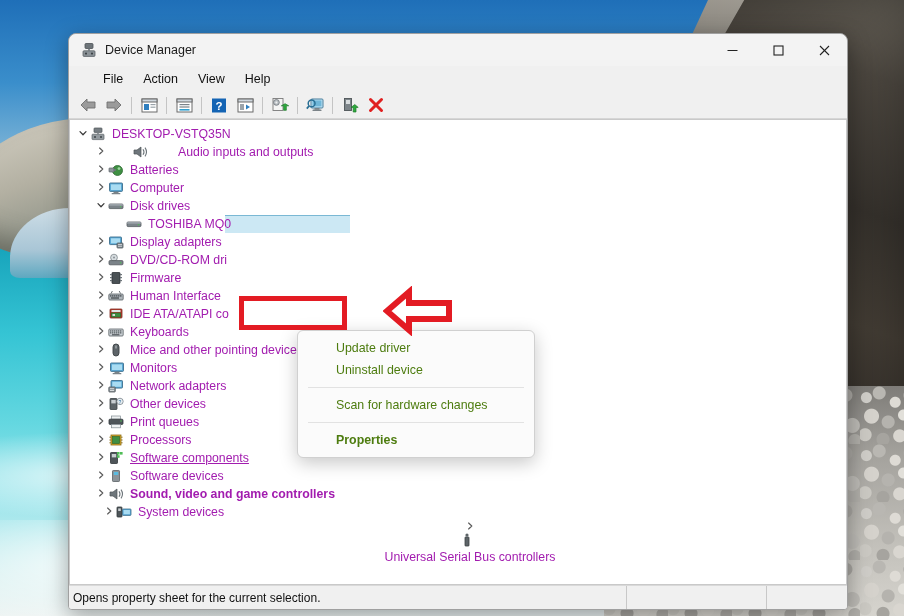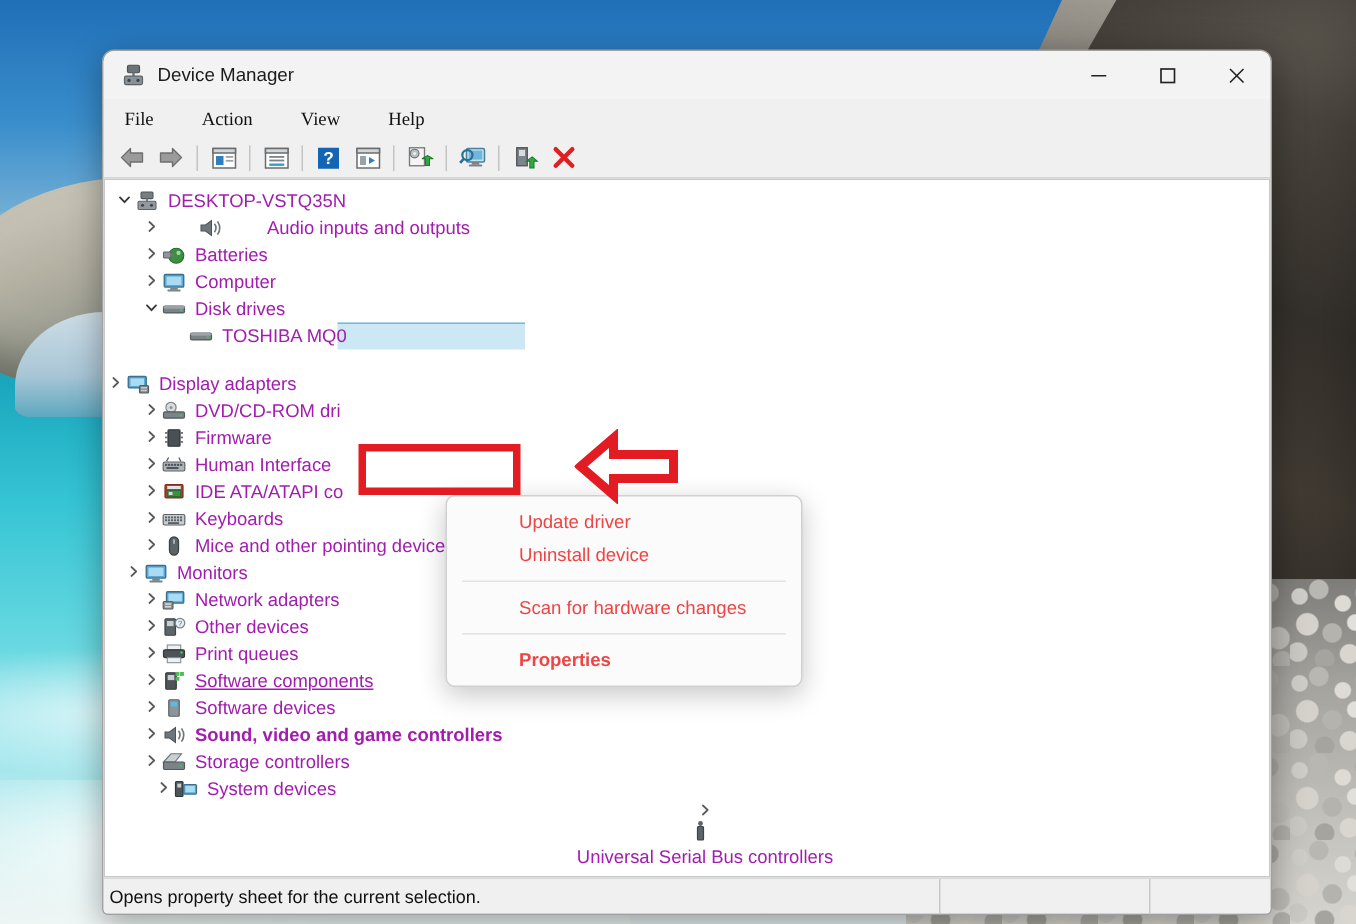--- a/index.html
+++ b/index.html
@@ -87,21 +87,21 @@
   #titlebar { height:32px; background:#f3f3f3; display:flex; align-items:center;
               border-radius:7px 7px 0 0; flex:none; }
   #app-icon { width:16px; height:16px; margin-left:12px; margin-right:8px; position:relative; flex:none;}
   #title-text { font-size:12.5px; color:#1b1b1b; flex:1; }
   .wbtn { width:46px; height:32px; display:flex; align-items:center; justify-content:center;
           font-size:12px; color:#1b1b1b; }
   .wbtn:last-child { border-radius:0 7px 0 0; }
 
   
   #menubar { height:26px; background:#f0f0f0; display:flex; align-items:center;
-             padding-left:4px; gap:12px; flex:none;font-family:Liberation Serif, serif; }
+             padding-left:24px; gap:0; flex:none; }
   .menuitem { font-size:12.5px; color:#111; padding:3px 10px; }
 
   
   #toolbar { height:27px; background:#f0f0f0; display:flex; align-items:center;
              padding-left:6px; gap:0px; flex:none;
              border-bottom:1px solid #d6d6d6; }
   .tbtn { width:26px; height:23px; display:flex; align-items:center; justify-content:center; position:relative; }
   .tsep { width:1px; height:17px; background:#c4c4c4; margin:0 4px; }
 
   
@@ -120,22 +120,22 @@
   
   #statusbar { height:24px; background:#f0f0f0; display:flex; align-items:center;
                font-size:12px; color:#111; flex:none; border-top:1px solid #d9d9d9; }
   #statusmain { flex:1; padding-left:4px; border-right:1px solid #c8c8c8; height:100%; display:flex; align-items:center;}
   .statuspane { border-right:1px solid #c8c8c8; height:100%; }
 
   
   #ctxmenu { position:absolute; left:227px; top:210px; width:238px;
              background:#fbfbfb; border:1px solid #d0d0d0; border-radius:6px;
              box-shadow:0 5px 18px rgba(0,0,0,.22); padding:6px 0; z-index:40; }
-  .ctxitem { height:22px; display:flex; align-items:center; padding-left:48px;
-             font-size:12.4px; color:#ef4444; }
+  .ctxitem { height:22px; display:flex; align-items:center; padding-left:38px;
+             font-size:12.4px; color:#4d7c0f; }
   .ctxitem.bold { font-weight:bold; }
   .ctxsep { height:1px; background:#e2e2e2; margin:6px 10px; }
 
   
   #redbox { position:absolute; left:239px; top:296px; width:108px; height:34px;
             border:5px solid #e31b23; z-index:60; pointer-events:none; }
   #redarrow { position:absolute; left:383px; top:286px; width:70px; height:50px; z-index:60; }
 </style>
 </head>
 <body>
@@ -367,21 +367,21 @@
         <span class="ico" style="z-index:2;">
           <svg width="16" height="14" viewBox="0 0 16 14">
             <rect x="1" y="5" width="14" height="4.6" rx="1" fill="#7b8389" stroke="#53595e" stroke-width=".8"></rect>
             <rect x="1" y="5" width="14" height="1.8" rx="1" fill="#9aa2a8"></rect>
             <circle cx="12.6" cy="7.8" r=".8" fill="#4fbd56"></circle>
           </svg>
         </span>
         <span class="lbl" style="z-index:2;position:relative;">TOSHIBA MQ0</span>
       </div>
 
-      <div class="row" style="margin-top:14px;">
+      <div class="row" style="padding-left:24px;">
         <span class="chev">
           <svg width="10" height="10" viewBox="0 0 10 10">
               <path d="M3.6 2 L6.8 5 L3.6 8" fill="none" stroke="#5a5a5a" stroke-width="1.15" stroke-linecap="round" stroke-linejoin="round"></path>
             </svg>
         </span>
         <span class="ico">
           <svg width="16" height="14" viewBox="0 0 16 14">
             <rect x="1.5" y="2" width="12" height="7.6" rx=".8" fill="#5aa9d6" stroke="#3d6e8c" stroke-width=".9"></rect>
             <rect x="3" y="3.3" width="9" height="5" fill="#a9dcf2"></rect>
             <rect x="9" y="8" width="6" height="5" rx=".7" fill="#7f8a90" stroke="#545c61" stroke-width=".8"></rect>
@@ -509,21 +509,21 @@
         </span>
         <span class="ico">
           <svg width="16" height="14" viewBox="0 0 16 14">
             <rect x="5" y="1" width="6" height="12" rx="3" fill="#5d6468" stroke="#3c4245" stroke-width=".9"></rect>
             <line x1="8" y1="2.5" x2="8" y2="5.5" stroke="#cfd4d7" stroke-width=".9"></line>
           </svg>
         </span>
         <span class="lbl">Mice and other pointing devices</span>
       </div>
 
-      <div class="row" style="padding-left:12px;">
+      <div class="row" style="padding-left:24px;text-align:right;">
         <span class="chev">
           <svg width="10" height="10" viewBox="0 0 10 10">
               <path d="M3.6 2 L6.8 5 L3.6 8" fill="none" stroke="#5a5a5a" stroke-width="1.15" stroke-linecap="round" stroke-linejoin="round"></path>
             </svg>
         </span>
         <span class="ico">
           <svg width="16" height="14" viewBox="0 0 16 14">
             <rect x="1.5" y="2" width="13" height="8.4" rx=".8" fill="#5aa9d6" stroke="#3d6e8c" stroke-width=".9"></rect>
             <rect x="3" y="3.4" width="10" height="5.6" fill="#a9dcf2"></rect>
             <rect x="5.5" y="10.8" width="5" height="1.4" fill="#7b8388"></rect>
@@ -578,20 +578,42 @@
           <svg width="16" height="14" viewBox="0 0 16 14">
             <rect x="3.5" y="1" width="9" height="3.2" fill="#eef1f2" stroke="#808a90" stroke-width=".7"></rect>
             <rect x="1" y="4.2" width="14" height="5.2" rx="1" fill="#4d5458" stroke="#30363a" stroke-width=".8"></rect>
             <rect x="3.5" y="9.4" width="9" height="3.4" fill="#eef1f2" stroke="#808a90" stroke-width=".7"></rect>
             <circle cx="13" cy="6" r=".8" fill="#4fbd56"></circle>
           </svg>
         </span>
         <span class="lbl">Print queues</span>
       </div>
 
+      <div class="row" style="padding-left:24px;">
+        <span class="chev">
+          <svg width="10" height="10" viewBox="0 0 10 10">
+              <path d="M3.6 2 L6.8 5 L3.6 8" fill="none" stroke="#5a5a5a" stroke-width="1.15" stroke-linecap="round" stroke-linejoin="round"></path>
+            </svg>
+        </span>
+        <span class="ico">
+          <svg width="16" height="14" viewBox="0 0 16 14">
+            <rect x="3" y="2" width="10" height="10" fill="#d7a92e" stroke="#8a6c15" stroke-width=".8"></rect>
+            <rect x="4.6" y="3.6" width="6.8" height="6.8" fill="#3f8f43" stroke="#2c6a30" stroke-width=".7"></rect>
+            <g stroke="#8a6c15" stroke-width=".9">
+              <line x1="1.4" y1="4.2" x2="3" y2="4.2"></line>
+                <line x1="1.4" y1="7" x2="3" y2="7"></line>
+                <line x1="1.4" y1="9.8" x2="3" y2="9.8"></line>
+              <line x1="13" y1="4.2" x2="14.6" y2="4.2"></line>
+                <line x1="13" y1="7" x2="14.6" y2="7"></line>
+                <line x1="13" y1="9.8" x2="14.6" y2="9.8"></line>
+            </g>
+          </svg>
+        </span>
+        <span class="lbl">Processors</span>
+      </div>
 
       <div class="row" style="padding-left:24px;text-decoration:underline;">
         <span class="chev">
           <svg width="10" height="10" viewBox="0 0 10 10">
               <path d="M3.6 2 L6.8 5 L3.6 8" fill="none" stroke="#5a5a5a" stroke-width="1.15" stroke-linecap="round" stroke-linejoin="round"></path>
             </svg>
         </span>
         <span class="ico">
           <svg width="16" height="14" viewBox="0 0 16 14">
             <rect x="2.5" y="1.5" width="7" height="11" rx=".7" fill="#4e5559" stroke="#31373a" stroke-width=".8"></rect>
@@ -628,35 +650,20 @@
         <span class="ico">
           <svg width="16" height="14" viewBox="0 0 16 14">
             <path d="M2 5 H5 L9 2 V12 L5 9 H2 Z" fill="#6e767b" stroke="#4d5357" stroke-width=".7"></path>
             <path d="M11 4.2 Q13 7 11 9.8" fill="none" stroke="#6e767b" stroke-width="1.1"></path>
             <path d="M13 2.6 Q16 7 13 11.4" fill="none" stroke="#6e767b" stroke-width="1.1"></path>
           </svg>
         </span>
         <span class="lbl">Sound, video and game controllers</span>
       </div>
 
-      <div class="row" style="padding-left:24px;">
-        <span class="chev">
-          <svg width="10" height="10" viewBox="0 0 10 10">
-              <path d="M3.6 2 L6.8 5 L3.6 8" fill="none" stroke="#5a5a5a" stroke-width="1.15" stroke-linecap="round" stroke-linejoin="round"></path>
-            </svg>
-        </span>
-        <span class="ico">
-          <svg width="16" height="14" viewBox="0 0 16 14">
-            <path d="M1 7 L6 1.5 L13 1.5 L8.6 7 Z" fill="#c9d0d4" stroke="#6e767b" stroke-width=".8"></path>
-            <rect x="1" y="7" width="14" height="5" rx=".8" fill="#7b8389" stroke="#53595e" stroke-width=".8"></rect>
-            <circle cx="12.6" cy="9.6" r=".8" fill="#4fbd56"></circle>
-          </svg>
-        </span>
-        <span class="lbl">Storage controllers</span>
-      </div>
 
       <div class="row" style="padding-left:32px;">
         <span class="chev">
           <svg width="10" height="10" viewBox="0 0 10 10">
               <path d="M3.6 2 L6.8 5 L3.6 8" fill="none" stroke="#5a5a5a" stroke-width="1.15" stroke-linecap="round" stroke-linejoin="round"></path>
             </svg>
         </span>
         <span class="ico">
           <svg width="16" height="14" viewBox="0 0 16 14">
             <rect x="1" y="2" width="5" height="10" rx=".7" fill="#4e5559" stroke="#31373a" stroke-width=".8"></rect>

